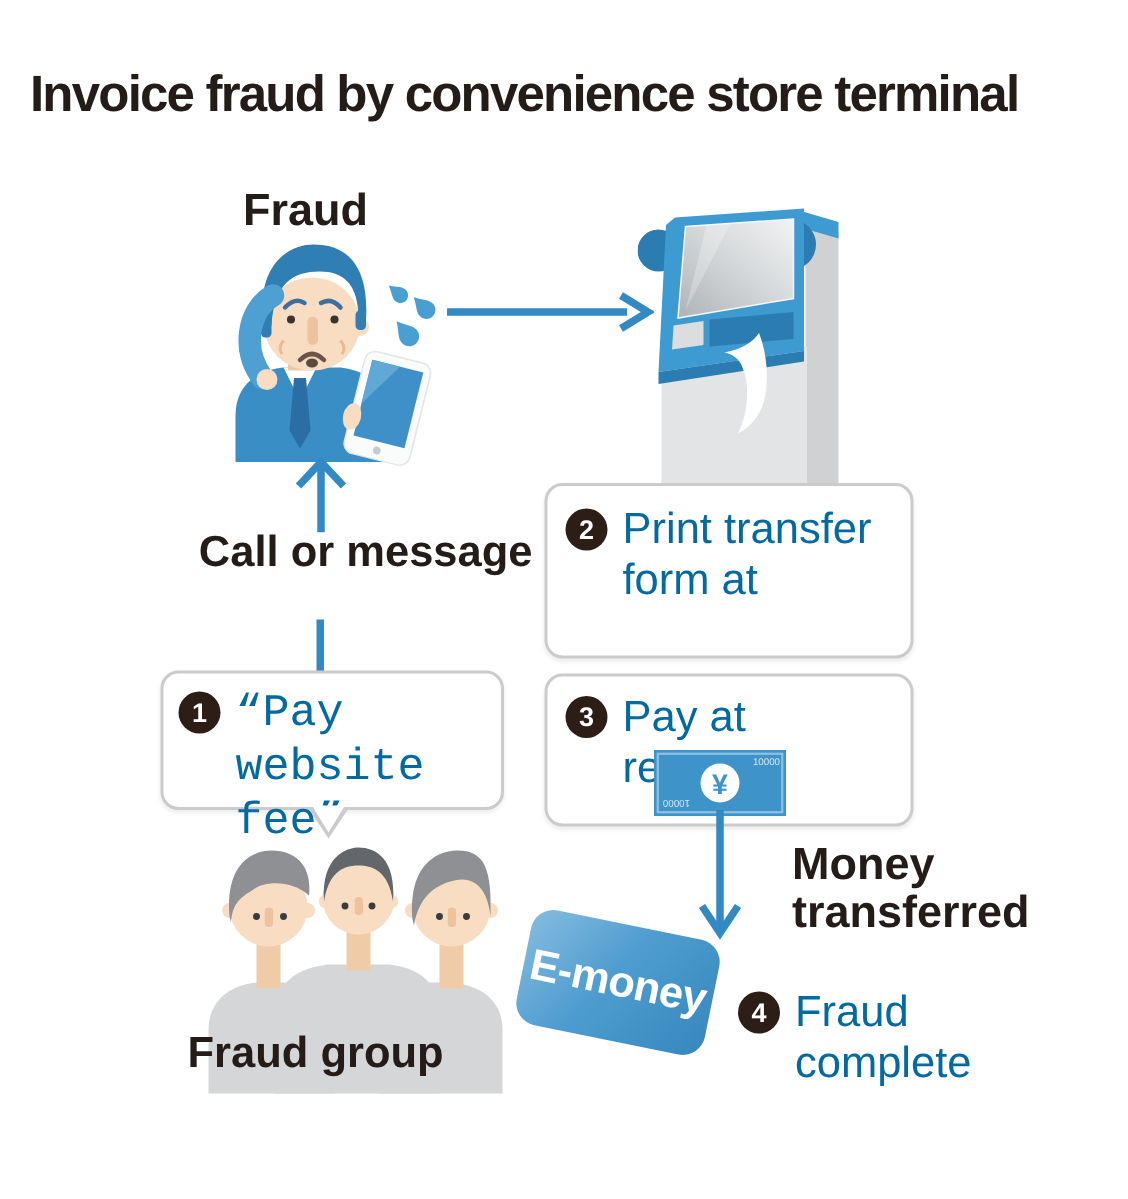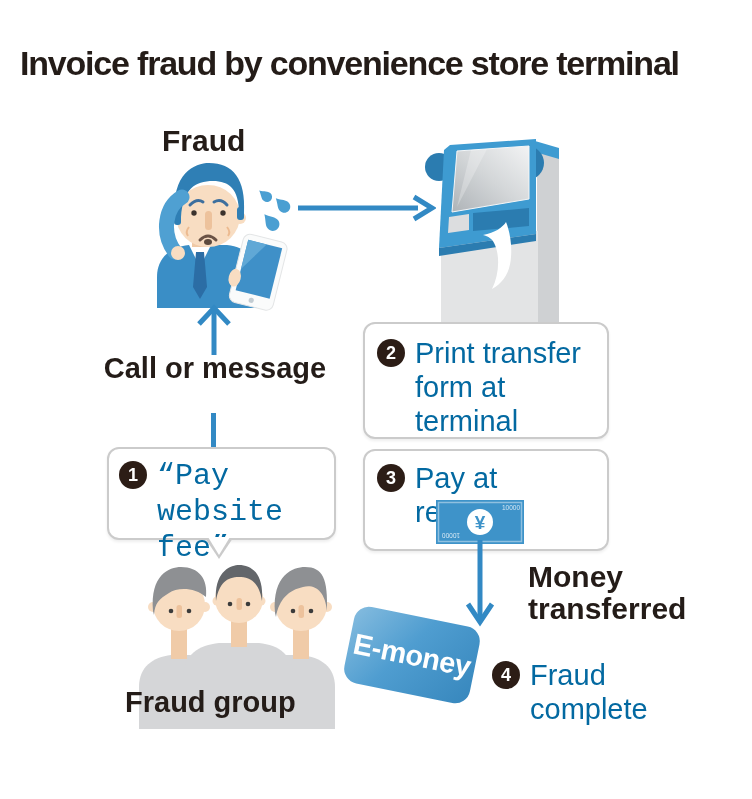--- a/index.html
+++ b/index.html
@@ -7,21 +7,21 @@
     position:relative;width:752px;height:799px;background:#ffffff;
     font-family:"Liberation Sans",sans-serif;color:#241c18;overflow:hidden;
   }
   .abs{position:absolute;}
   #title{
     left:20px;top:44px;font-size:34px;font-weight:bold;letter-spacing:-1.2px;
     white-space:nowrap;color:#241c18;
   }
   .big-label{font-weight:bold;color:#241c18;white-space:nowrap;}
   #victim-label{left:162px;top:124px;font-size:30px;}
-  #call-label{left:75px;top:352px;width:280px;text-align:center;font-size:29px;}
+  #call-label{left:75px;top:352px;width:280px;text-align:right;font-size:29px;}
   #money-label{left:504px;top:561px;font-size:30px;line-height:32px;margin-left:24px;}
   #fraud-group-label{left:125px;top:686px;width:225px;text-align:left;font-size:29px;}
   .card{
     position:absolute;background:#ffffff;border:2px solid #cbcbcb;border-radius:12px;
     box-shadow:0 2px 3px rgba(0,0,0,0.07);box-sizing:border-box;
   }
   .step-row{display:flex;align-items:flex-start;}
   .num-circle{
     width:28px;height:28px;border-radius:50%;background:#2c1d16;color:#ffffff;
     font-size:18px;font-weight:bold;display:flex;align-items:center;justify-content:center;
@@ -157,21 +157,20 @@
     <div class="tail-outer"></div>
     <div class="tail-inner"></div>
   </div>
 
   <div id="box2" class="card">
     <div class="inner step-row">
       <div class="num-circle">2</div>
       <div class="step-text">
         <span>Print transfer</span><br>
         <span>form at</span><br>
-        <span>terminal</span>
       </div>
     </div>
   </div>
 
   <div id="box3" class="card">
     <div class="inner step-row">
       <div class="num-circle">3</div>
       <div class="step-text">
         <span>Pay at register</span>
       </div>

